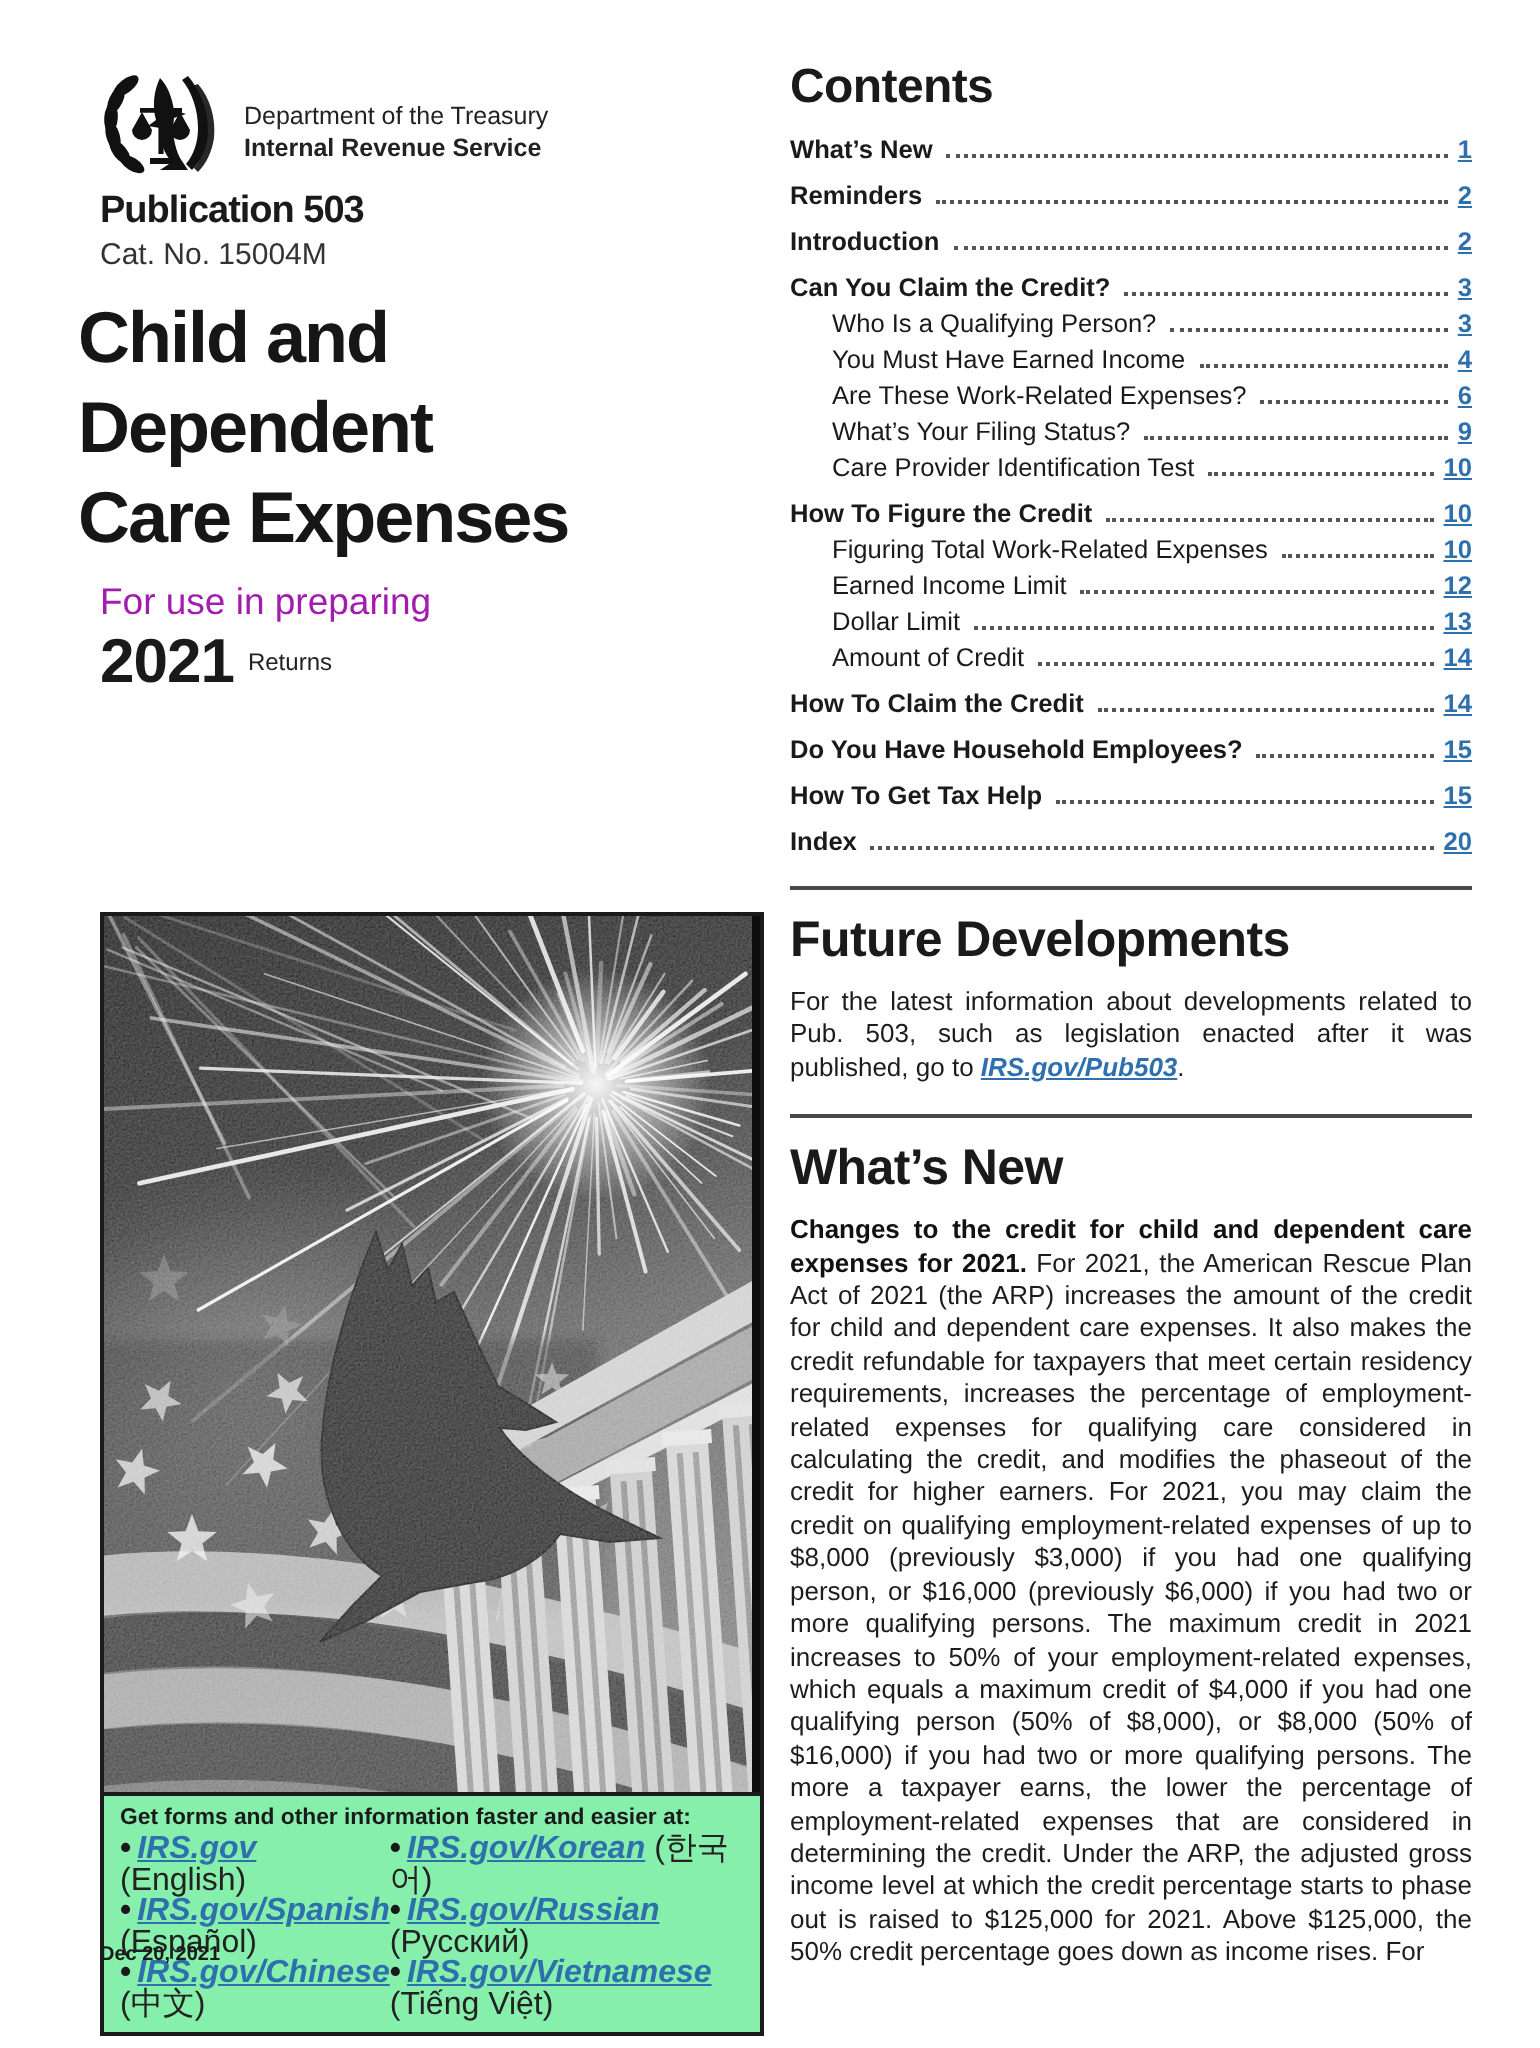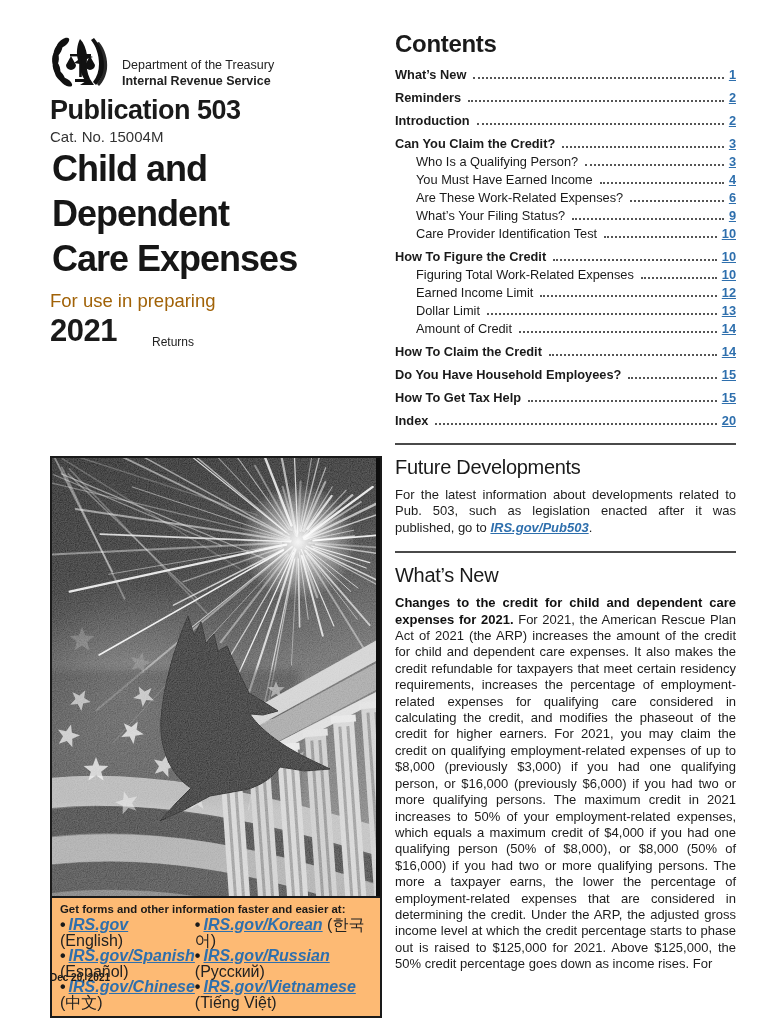--- a/index.html
+++ b/index.html
@@ -1,53 +1,53 @@
 <!DOCTYPE html>
 <html><head>
 <meta charset="utf-8">
 <style>
   html,body{margin:0;padding:0;background:#e8e8e8;}
   .page{
     position:relative;width:770px;height:1024px;margin:0 auto;background:#ffffff;
     font-family:"Liberation Sans",sans-serif;color:#1a1a1a;overflow:hidden;
   }
   
-  .agency{position:absolute;left:50px;top:33px;display:flex;align-items:flex-end;}
+  .agency{position:absolute;left:50px;top:33px;display:flex;align-items:center;}
   .agency .logo{width:62px;height:56px;}
   .agency .agtext{margin-left:10px;padding-top:9px;font-size:12.5px;line-height:16px;color:#222;}
   .agency .agtext .l2{font-weight:bold;}
   .pubblock{position:absolute;left:50px;top:95px;}
-  .pubnum{font-size:27px;font-weight:bold;letter-spacing:-0.5px;}
+  .pubnum{font-size:19px;font-weight:bold;letter-spacing:-0.5px;}
   .catno{font-size:15px;margin-top:2px;color:#333;}
-  .bigtitle{position:absolute;left:52px;top:146px;font-size:36px;font-weight:bold;line-height:45px;letter-spacing:-1px;color:#161616;}
-  .prep{position:absolute;left:50px;top:290px;font-size:18.5px;color:#a16207;}
-  .yearline{position:absolute;left:50px;top:313px;display:flex;align-items:flex-end;gap:28px;}
+  .bigtitle{position:absolute;left:39px;top:146px;font-size:36px;font-weight:bold;line-height:45px;letter-spacing:-1px;color:#161616;}
+  .prep{position:absolute;left:50px;top:290px;font-size:18.5px;color:#a21caf;}
+  .yearline{position:absolute;left:50px;top:313px;display:flex;align-items:center;}
   .yearline .yr{font-size:31px;font-weight:bold;letter-spacing:-0.5px;}
   .yearline .ret{font-size:12px;margin-left:7px;color:#222;}
   .photoframe{position:absolute;left:50px;top:456px;width:328px;border:2px solid #1a1a1a;background:#0d0d0d;}
   .photoframe svg{display:block;width:324px;height:438px;}
-  .captionbox{background:#fdba74;border-top:2px solid #1a1a1a;padding:5px 8px 6px 8px;}
+  .captionbox{background:#86efac;border-top:2px solid #1a1a1a;padding:5px 8px 6px 8px;}
   .caphead{font-size:11.4px;font-weight:bold;margin-bottom:2px;}
   .caplists{display:flex;}
   .caplists ul{list-style:none;margin:0;padding:0;font-size:16px;line-height:15.5px;}
   .caplists ul.c1{width:158px;}
   .caplists li .bullet{font-weight:bold;margin-right:3px;}
   a.bluelink{color:#2e6fad;font-weight:bold;font-style:italic;text-decoration:underline;}
   .caplang{color:#222;}
   .dateline{position:absolute;left:50px;top:972px;font-size:10px;font-weight:bold;}
   
   .rcol{position:absolute;left:395px;top:30px;width:341px;}
   .contents-title{font-size:24px;font-weight:bold;margin:0 0 9px 0;letter-spacing:-0.3px;}
   .trow{display:flex;align-items:flex-end;margin-top:8px;font-size:12.8px;font-weight:bold;}
   .trow.sub{margin-top:3px;padding-left:21px;font-weight:normal;}
   .tlabel{white-space:nowrap;}
   .leader{flex:1;border-bottom:2px dotted #555;margin:0 5px 3px 7px;min-width:12px;}
   .tpage{color:#2e6fad;text-decoration:underline;font-weight:bold;}
   .rule{border:0;border-top:2px solid #4a4a4a;margin:15px 0 0 0;}
-  .sect-title{font-size:20px;font-weight:normal;margin:11px 0 8px 0;letter-spacing:-0.3px;}
+  .sect-title{font-size:25px;font-weight:bold;margin:11px 0 8px 0;letter-spacing:-0.3px;}
   p.body{font-size:13px;line-height:16.4px;text-align:justify;margin:0;color:#1c1c1c;}
   p.body b{color:#111;}
 </style>
 </head>
 <body>
 
 <div class="page">
 
   <div class="agency">
     <svg class="logo" viewBox="0 0 62 56" aria-hidden="true">

